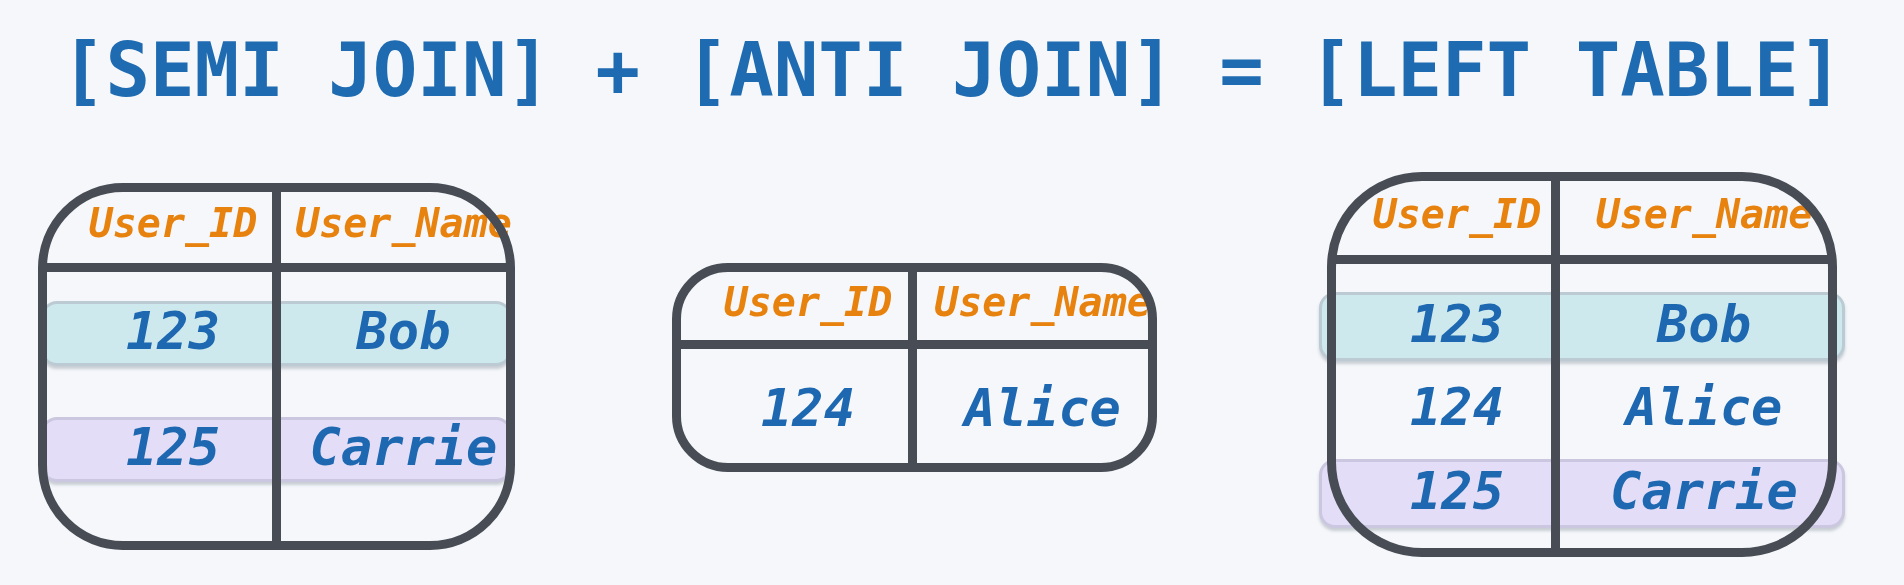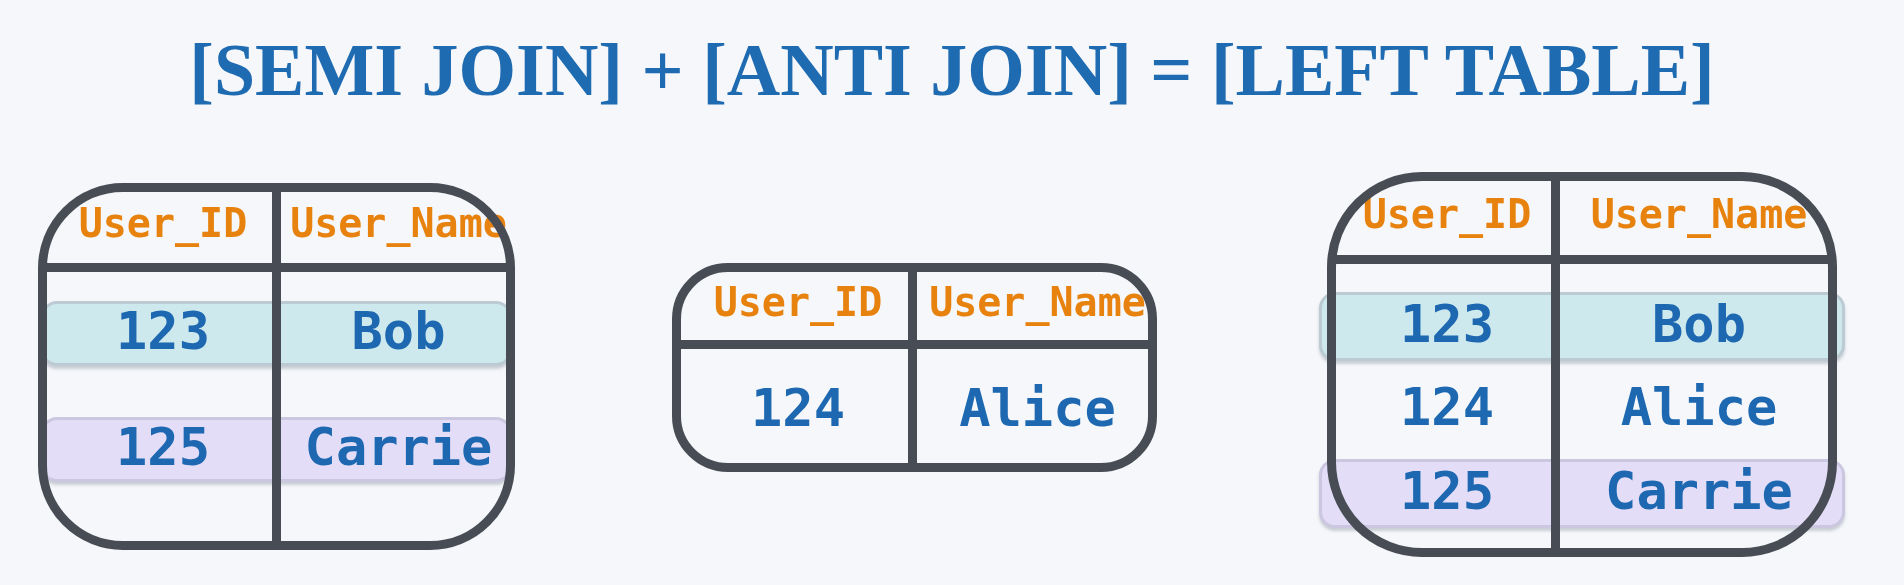--- a/index.html
+++ b/index.html
@@ -7,36 +7,35 @@
     width:1904px;height:585px;position:relative;overflow:hidden;
     background:var(--background,#f5f7fa);
     font-family:"DejaVu Sans Mono","Liberation Mono",monospace;
     font-weight:bold;
   }
   .title{
     position:absolute;top:20px;left:0;width:100%;
     text-align:center;white-space:nowrap;
     font-size:74px;line-height:100px;
     color:var(--title,#1f6bb1);
-    font-family:Liberation Serif, serif;
   }
   .tbl{position:absolute;}
   .tbl-border{
     position:absolute;inset:0;z-index:6;pointer-events:none;
     border:9px solid var(--table-border,#474c55);
   }
   .vline{
     position:absolute;top:0;bottom:0;width:9px;z-index:4;
     background:var(--table-border,#474c55);
   }
   .hline{
     position:absolute;left:4px;right:4px;height:9px;z-index:4;
     background:var(--table-border,#474c55);
   }
-  .row{position:absolute;left:6px;right:0;display:flex;z-index:3;}
+  .row{position:absolute;left:16px;right:0;display:flex;z-index:3;font-style:italic;}
   .cell{display:flex;align-items:center;justify-content:center;white-space:nowrap;}
   .hdr .cell{color:var(--header-text,#e8820e);font-size:40px;}
   .data .cell{color:var(--cell-text,#1d68b0);font-size:52px;}
   .pill{
     position:absolute;z-index:1;border-radius:16px;border:3px solid;
     box-shadow:0 3px 3px rgba(118,128,142,.35);
   }
   .pill.teal{
     background:var(--highlight-teal,#cde9ed);
     border-color:var(--highlight-teal-border,#bccbd3);

